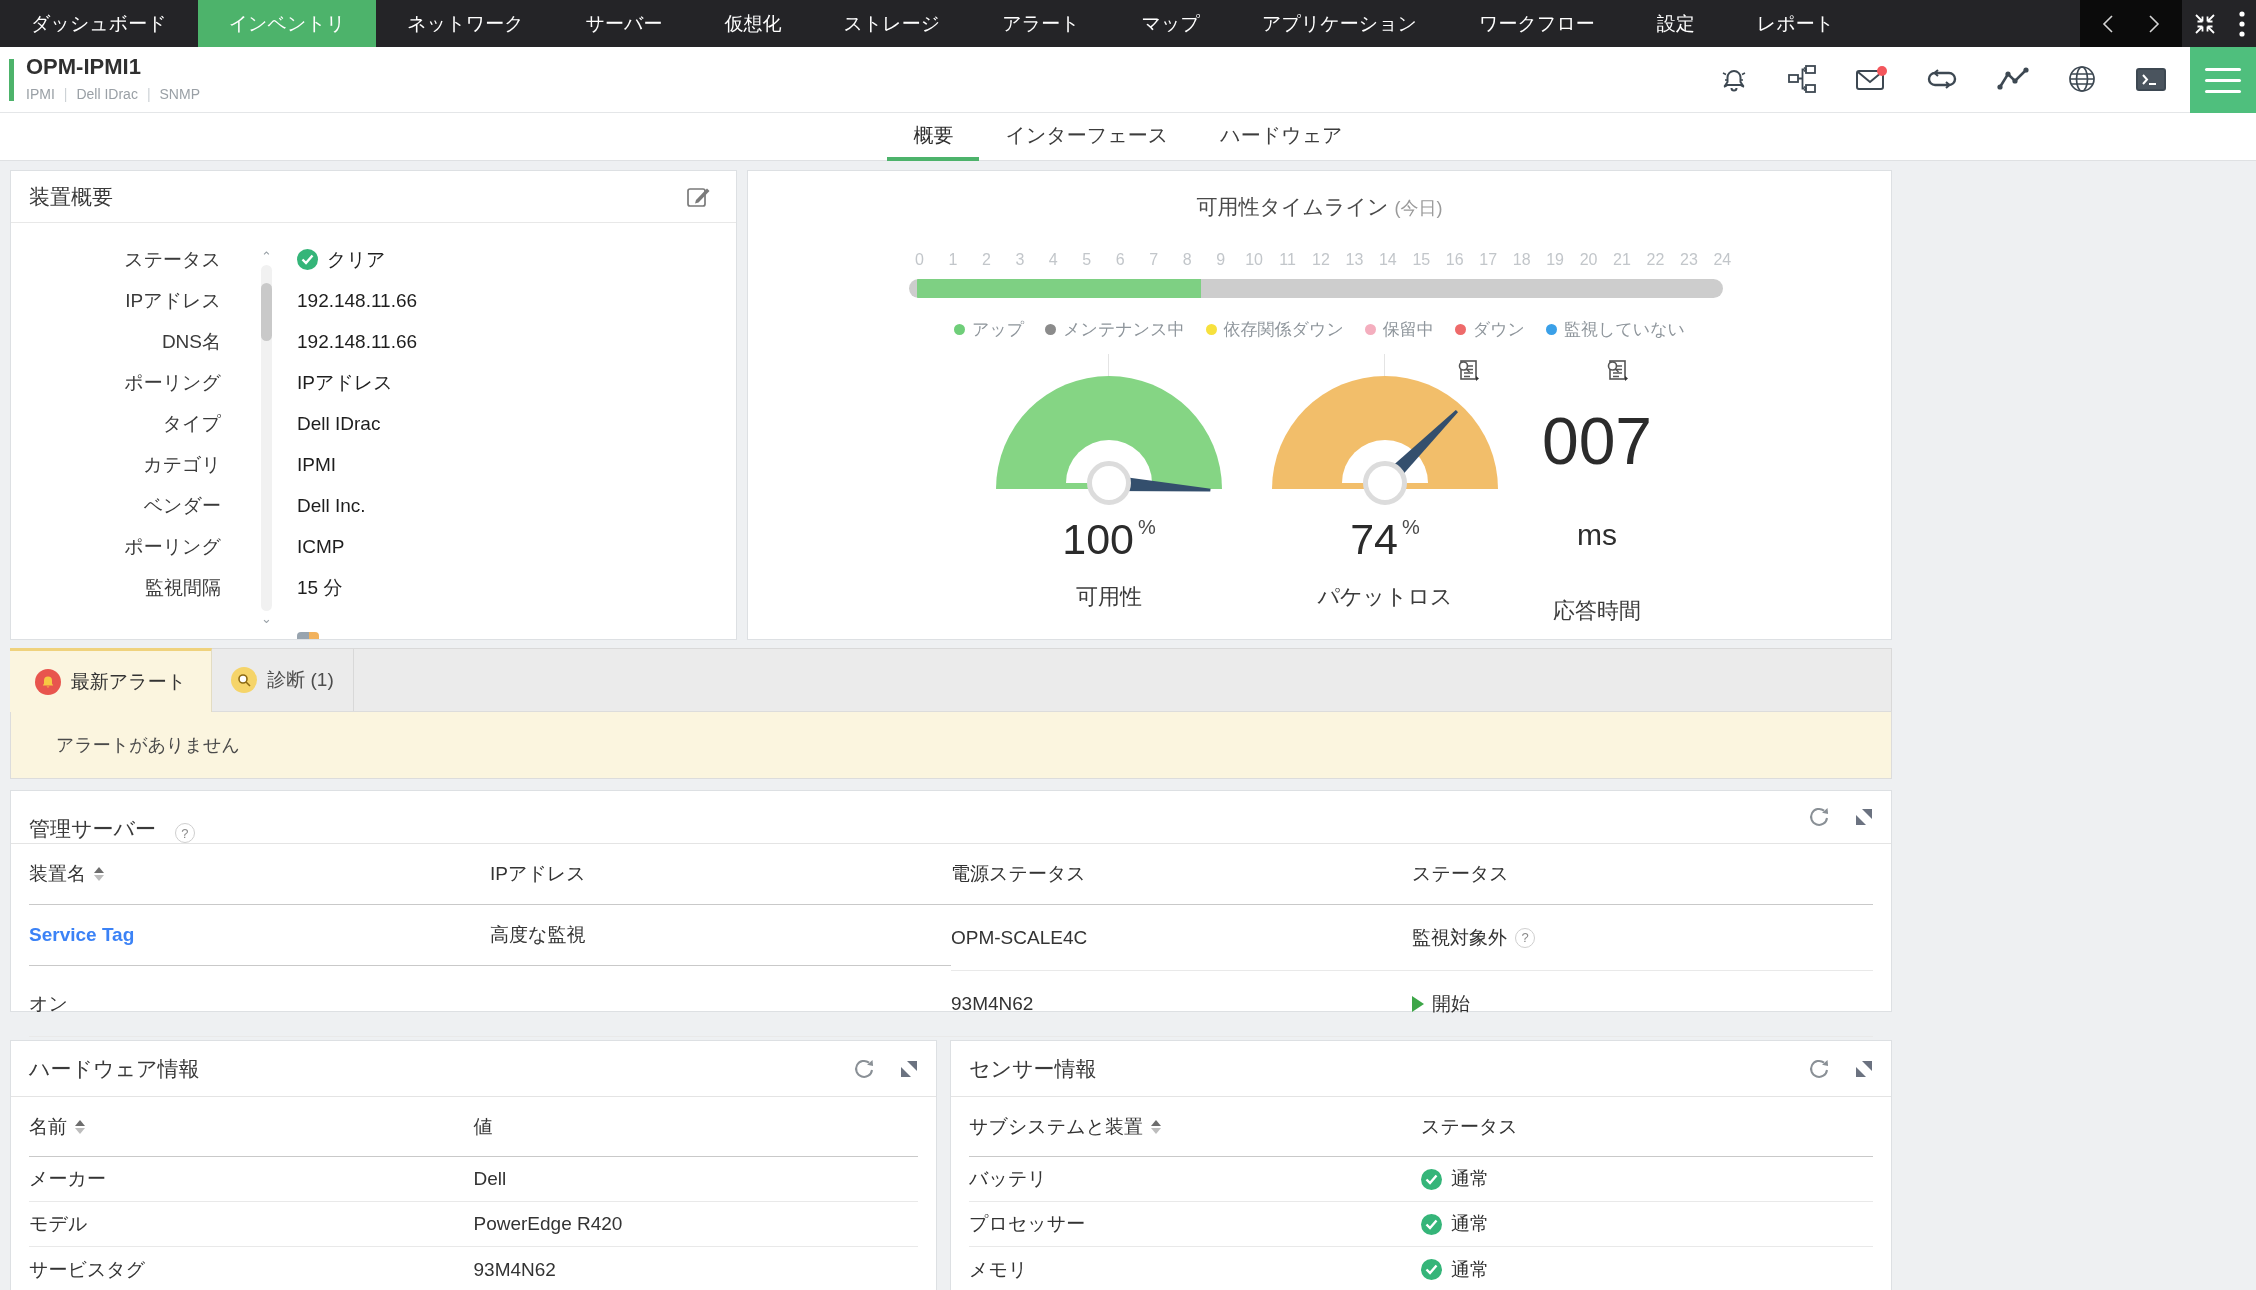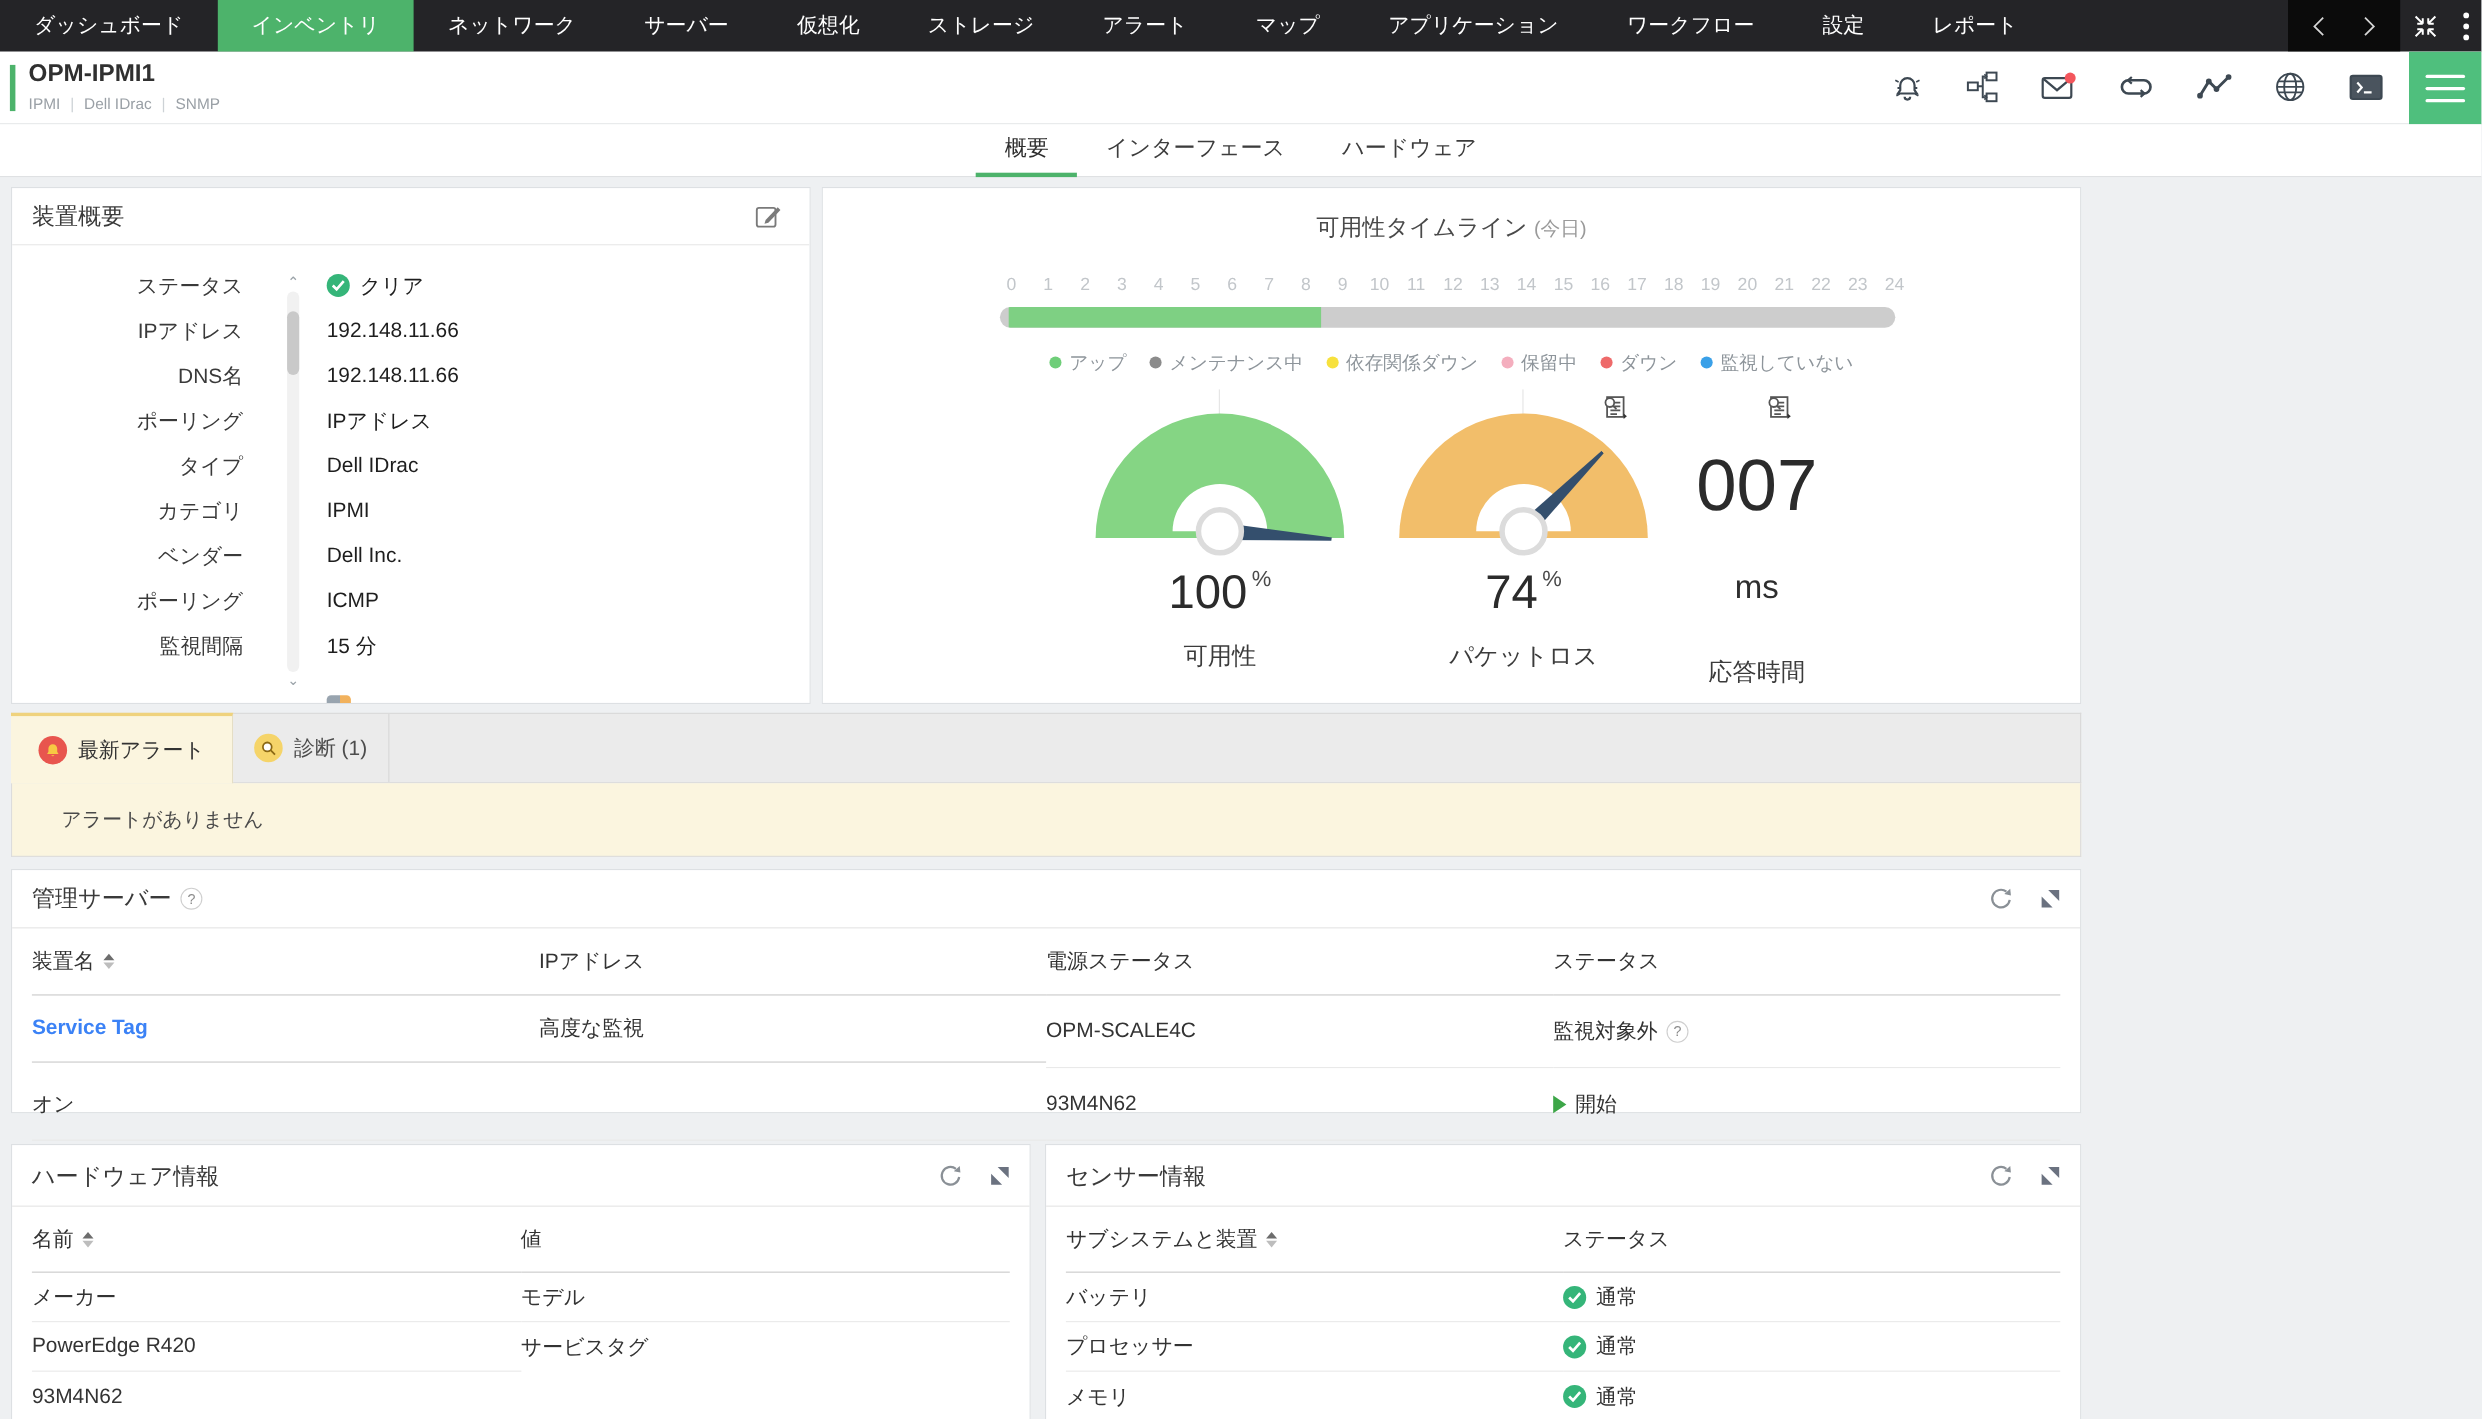--- a/index.html
+++ b/index.html
@@ -84,21 +84,21 @@
   .al-strip { height:64px; background:#ebebeb; border:1px solid #d9d9d9; border-bottom:1px solid #dcdcdc; display:flex; }
   .al-tab { display:flex; align-items:center; justify-content:center; gap:10px; font-size:19px; color:#4c4c4c; cursor:pointer; }
   .al-tab.active { width:202px; background:#fbf5df; border-top:3px solid #efd27d; border-right:1px solid #e3dcc2; margin:-1px 0 -1px -1px; color:#333; }
   .al-tab.idle { width:142px; background:#ebebeb; border-right:1px solid #d8d8d8; }
   .al-content { height:67px; background:#fbf5df; border:1px solid #dcdcdc; border-top:none; display:flex; align-items:center; padding-left:45px; font-size:18px; color:#4a4a4a; }
   .bell-badge { width:26px; height:26px; border-radius:50%; background:#e8554e; display:inline-flex; align-items:center; justify-content:center; flex:none; }
   .diag-badge { width:26px; height:26px; border-radius:50%; background:#f5d469; display:inline-flex; align-items:center; justify-content:center; flex:none; }
 
   
   #p-mgmt { left:10px; top:790px; width:1882px; height:222px; }
-  .mg-title-row { height:53px; border-bottom:1px solid #e4e4e4; display:flex; align-items:center; gap:8px; padding:0 18px; position:relative; }
+  .mg-title-row { height:53px; border-bottom:1px solid #e4e4e4; display:flex; align-items:flex-end; gap:19px; padding:0 18px; position:relative; }
   .qbadge { display:inline-flex; width:20px; height:20px; border-radius:50%; border:1px solid #cfcfcf; background:#fff; color:#8a8a8a; font-size:13px; align-items:center; justify-content:center; flex:none; }
   .mg-grid { display:grid; grid-template-columns:repeat(4,1fr); margin:0 18px; }
   .mg-head { height:61px; display:flex; align-items:center; font-size:19px; color:#333; border-bottom:1px solid #c9c9c9; }
   .mg-head.st-bold { font-weight:bold; color:#3b82f6; }
   .mg-cell { height:66px; display:flex; align-items:center; font-size:19px; color:#333; border-bottom:1px solid #e9e9e9; gap:8px; }
   .sort { display:inline-flex; flex-direction:column; gap:2px; margin-left:8px; }
   .sort .s-up { width:0; height:0; border-left:5px solid transparent; border-right:5px solid transparent; border-bottom:6px solid #6d6d6d; }
   .sort .s-dn { width:0; height:0; border-left:5px solid transparent; border-right:5px solid transparent; border-top:6px solid #bdbdbd; }
   .play-tri { width:0; height:0; border-top:8px solid transparent; border-bottom:8px solid transparent; border-left:12px solid #3da648; }
 
@@ -532,20 +532,23 @@
         </span>
     </div>
     <div class="tb-head">
         <span>値</span>
       </div>
 
     <div class="tb-cell">
         <span>メーカー</span>
       </div>
     <div class="tb-cell">
+        <span>Dell</span>
+      </div>
+    <div class="tb-cell">
         <span>モデル</span>
       </div>
     <div class="tb-cell">
         <span>PowerEdge R420</span>
       </div>
     <div class="tb-cell no-border">
         <span>サービスタグ</span>
       </div>
     <div class="tb-cell no-border">
         <span>93M4N62</span>

